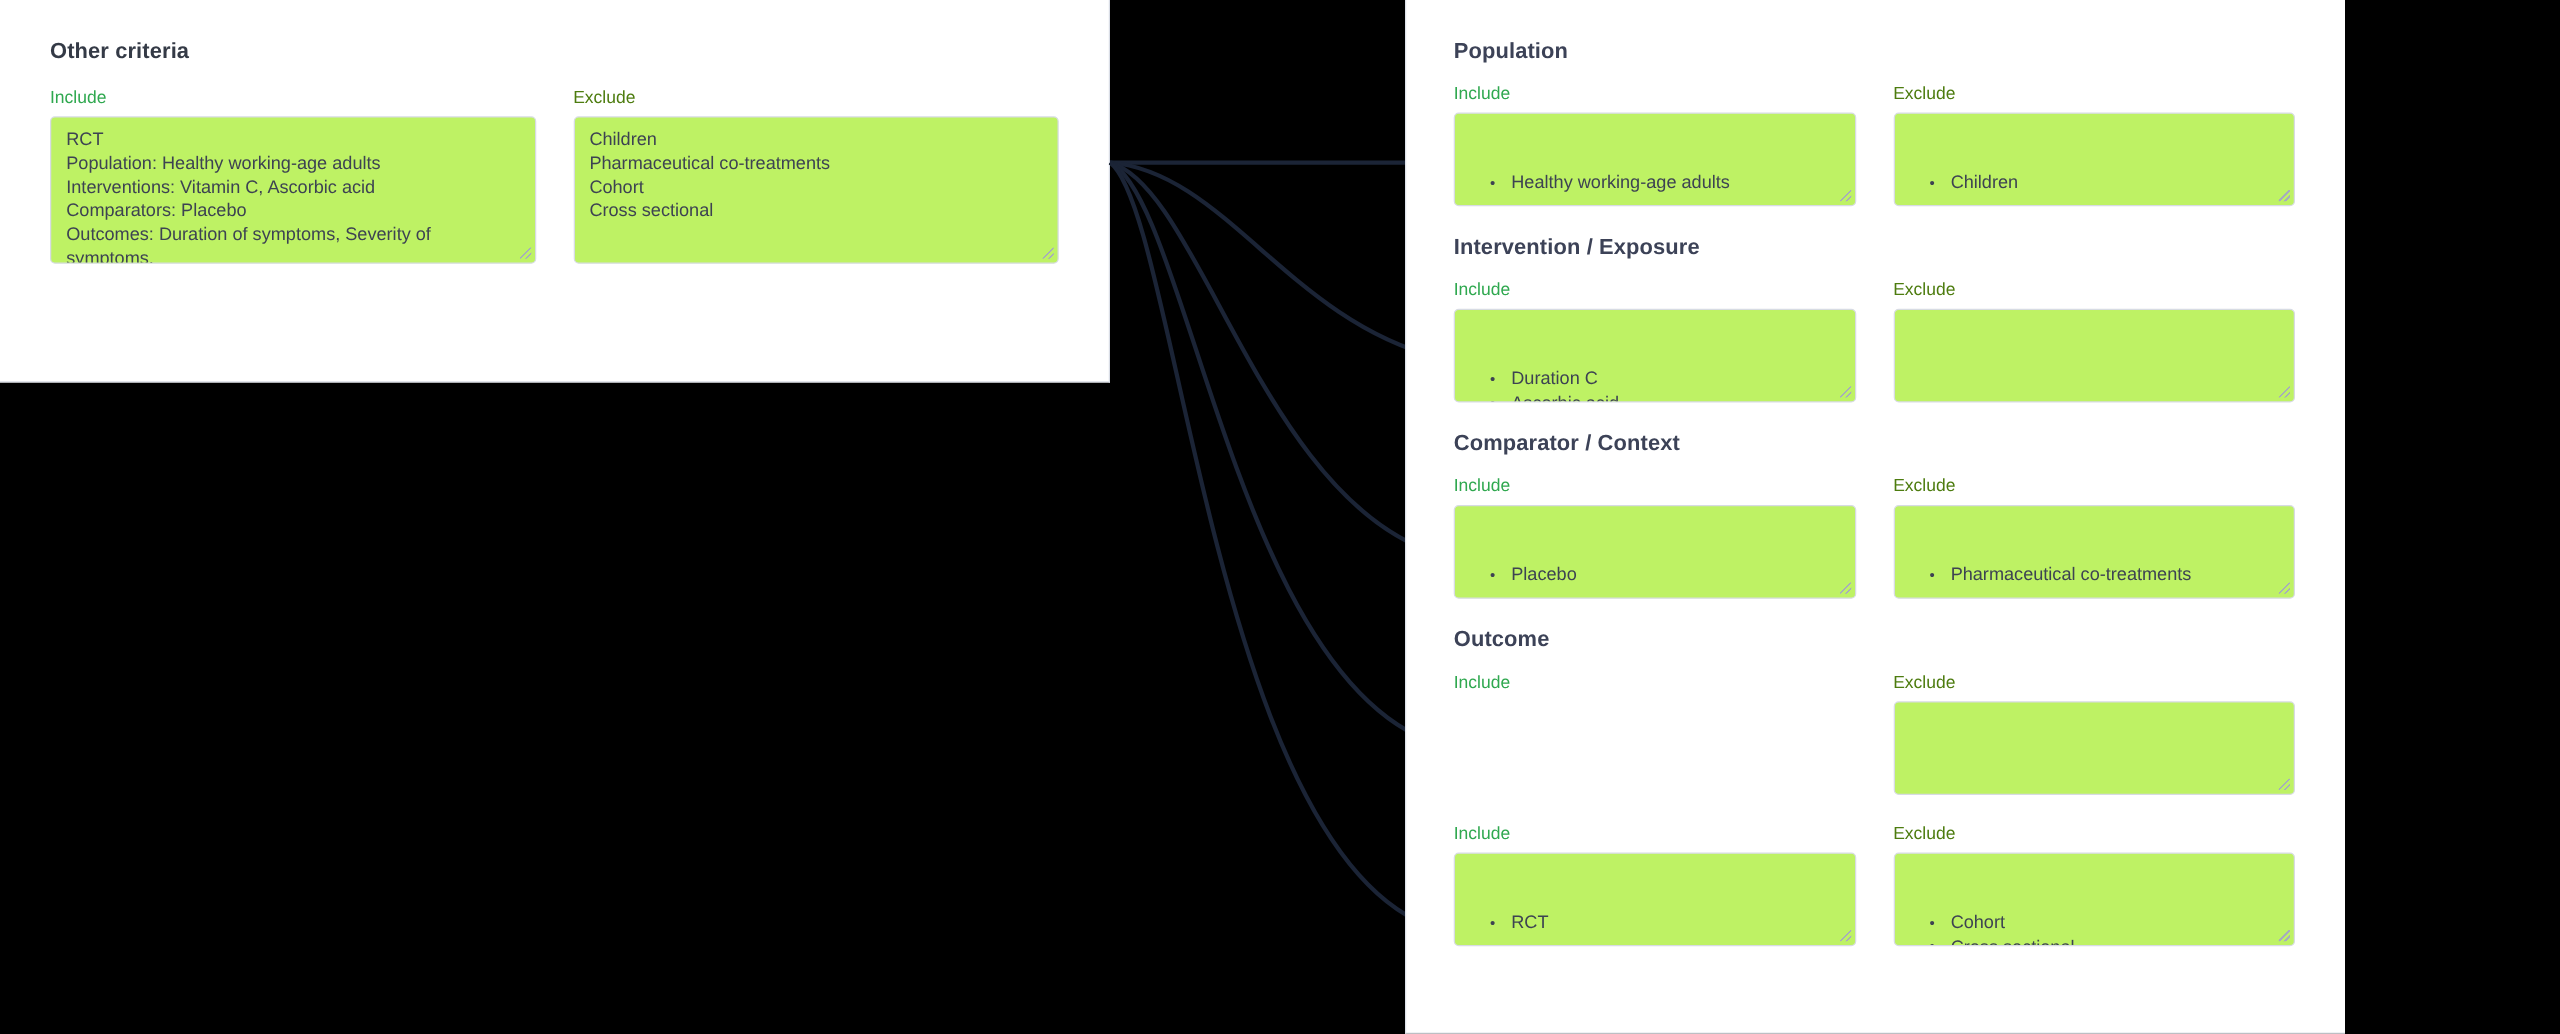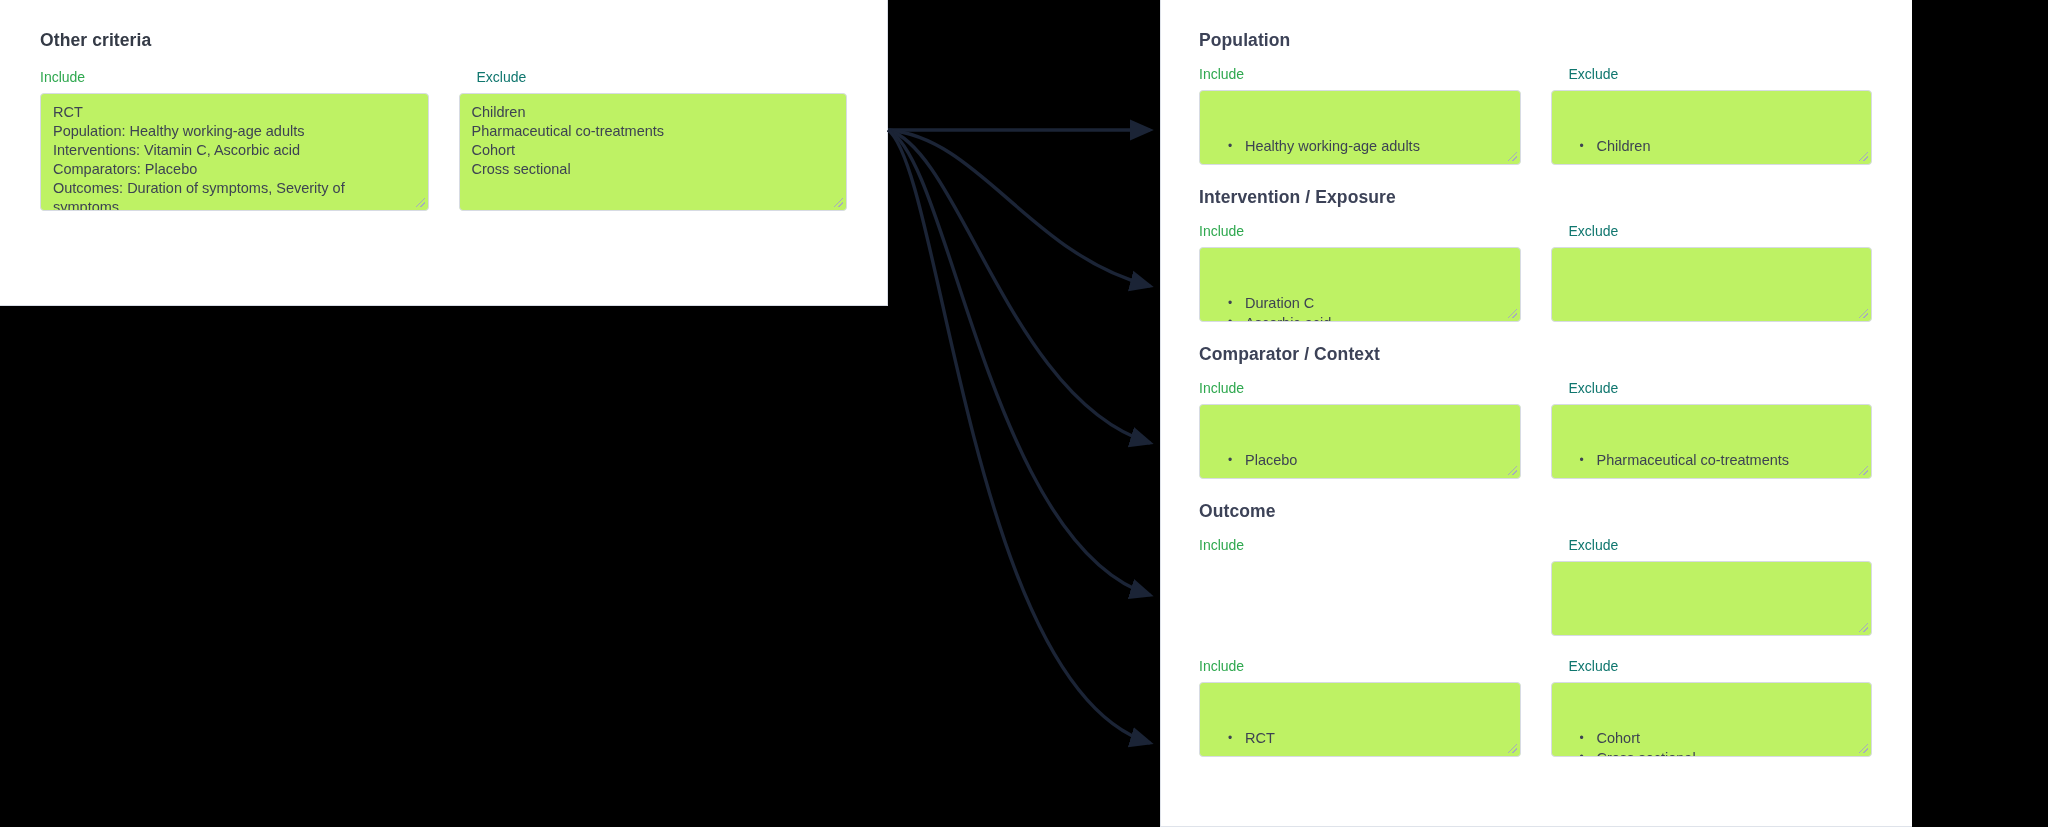--- a/index.html
+++ b/index.html
@@ -49,21 +49,21 @@
   }
   .col { width: 390px; }
 
   .field-label {
     font-size: 14px;
     line-height: 17px;
     margin: 0 0 7px 0;
     font-weight: normal;
   }
   .lbl-include { color: #2fa84f; }
-  .lbl-exclude { color: #0f766e; margin-left: 18px; }
+  .lbl-exclude { color: #4d7c0f; }
 
   .ta {
     width: 100%;
     background: #bef264;
     border: 1px solid #d7dbe3;
     border-radius: 4px;
     padding: 9px 12px 9px 12px;
     font-family: "Liberation Sans", sans-serif;
     font-size: 14.5px;
     line-height: 19px;
@@ -83,21 +83,21 @@
     background:
       linear-gradient(135deg, transparent 0 45%, #a7adbb 45% 55%, transparent 55% 100%),
       linear-gradient(135deg, transparent 0 72%, #a7adbb 72% 82%, transparent 82% 100%);
   }
 
   #left-card .ta { height: 118px; }
 
   
   #right-panel {
     position: absolute;
-    left: 1160px;
+    left: 1124px;
     top: 0;
     width: 752px;
     height: 827px;
     background: #ffffff;
     border-left: 1px solid #dfe3ea;
     border-bottom: 1px solid #dfe3ea;
     overflow: hidden;
   }
   #right-panel .panel-inner {
     padding: 30px 40px 0 38px;

